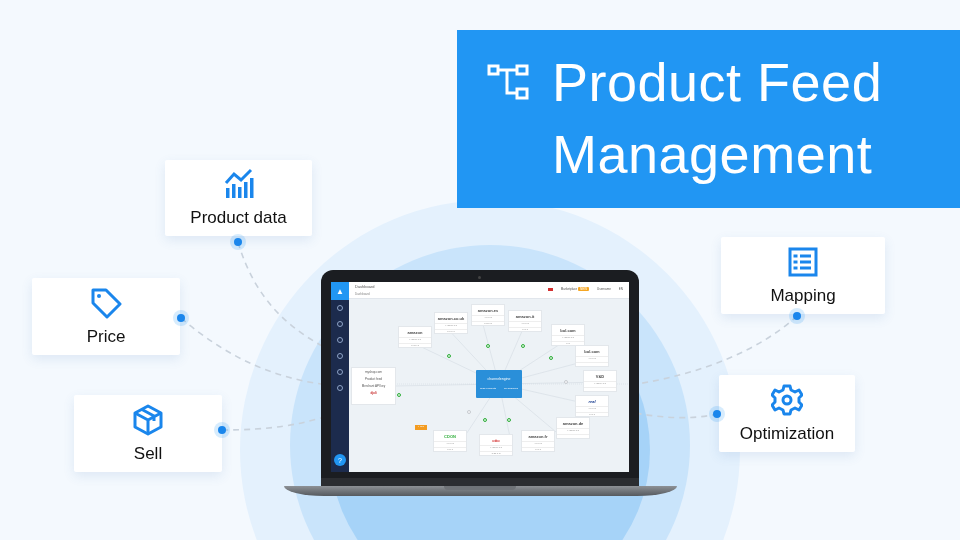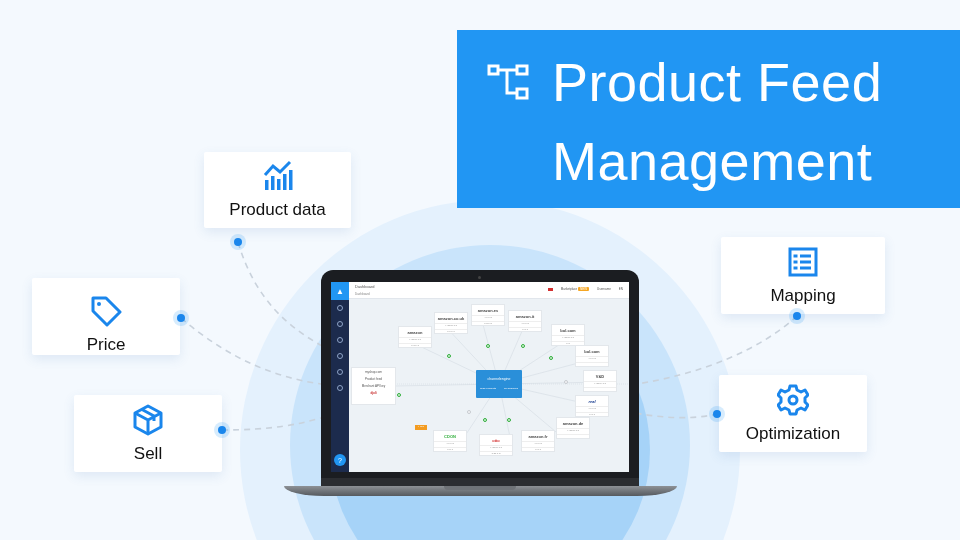--- a/index.html
+++ b/index.html
@@ -16,21 +16,21 @@
 
   svg.connectors { position: absolute; left: 0; top: 0; width: 960px; height: 540px; }
 
   .title-banner {
     position: absolute; left: 457px; top: 30px; width: 503px; height: 178px;
     background: #2196f3; color: #fff;
   }
   .title-icon { position: absolute; left: 30px; top: 32px; width: 44px; height: 40px; }
   .title-line { position: absolute; left: 95px; font-size: 54px; font-weight: 500; letter-spacing: 0.5px; line-height: 60px; white-space: nowrap; }
   .title-line.l1 { top: 22px; }
-  .title-line.l2 { top: 101px; }
+  .title-line.l2 { top: 94px; }
 
   .feature-card {
     position: absolute; background: #fff; border-radius: 2px;
     box-shadow: 0 4px 12px rgba(60,110,170,0.12);
     display: flex; flex-direction: column; align-items: center; justify-content: center;
   }
   .feature-card svg { width: 32px; height: 32px; margin-bottom: 8px; }
   .feature-card .label { font-size: 17px; color: #111; font-weight: 500; }
 
   .dot { position: absolute; width: 8px; height: 8px; border-radius: 50%; background: #1a86ec; box-shadow: 0 0 0 4px rgba(33,150,243,0.18); }
@@ -86,34 +86,34 @@
   <svg class="title-icon" viewBox="0 0 44 40" fill="none" stroke="#fff" stroke-width="3">
     <rect x="2" y="4" width="9" height="8"></rect>
     <rect x="30" y="4" width="10" height="8"></rect>
     <rect x="30" y="27" width="10" height="9"></rect>
     <path d="M11 8 H30 M20 8 V31 H30"></path>
   </svg>
   <div class="title-line l1">Product Feed</div>
   <div class="title-line l2">Management</div>
 </div>
 
-<div class="feature-card" style="left:165px;top:152px;width:147px;height:76px;margin-left:39px;">
+<div class="feature-card" style="left:165px;top:160px;width:147px;height:76px;">
   <svg viewBox="0 0 32 32" fill="#1a86ec">
     <rect x="3" y="20" width="3.5" height="10"></rect>
       <rect x="9" y="16" width="3.5" height="14"></rect>
     <rect x="15" y="19" width="3.5" height="11"></rect>
       <rect x="21" y="14" width="3.5" height="16"></rect>
       <rect x="27" y="10" width="3.5" height="20"></rect>
     <path d="M3 15 L11 6 L18 12 L28 2" stroke="#1a86ec" stroke-width="3" fill="none"></path>
   </svg>
   <div class="label">Product data</div>
 </div>
 <div class="dot" style="left:234px;top:238px;"></div>
 
-<div class="feature-card" style="left:32px;top:278px;width:148px;height:77px;justify-content:flex-end;">
+<div class="feature-card" style="left:32px;top:278px;width:148px;height:77px;">
   <svg viewBox="0 0 32 32" fill="none" stroke="#1a86ec" stroke-width="3">
     <path d="M3 3 H16 L30 17 L17 30 L3 16 Z" stroke-linejoin="round"></path>
     <circle cx="9" cy="9" r="2" fill="#1a86ec" stroke="none"></circle>
   </svg>
   <div class="label">Price</div>
 </div>
 <div class="dot" style="left:177px;top:314px;"></div>
 
 <div class="feature-card" style="left:74px;top:395px;width:148px;height:77px;">
   <svg viewBox="0 0 32 32" fill="none" stroke="#1a86ec" stroke-width="3" stroke-linejoin="round">
@@ -127,21 +127,21 @@
 <div class="feature-card" style="left:721px;top:237px;width:164px;height:77px;">
   <svg viewBox="0 0 32 32" fill="none" stroke="#1a86ec" stroke-width="3">
     <rect x="3" y="3" width="26" height="26"></rect>
     <path d="M13 10 H24 M13 16 H24 M13 22 H24"></path>
     <path d="M8 10 H9 M8 16 H9 M8 22 H9" stroke-linecap="square"></path>
   </svg>
   <div class="label">Mapping</div>
 </div>
 <div class="dot" style="left:793px;top:312px;"></div>
 
-<div class="feature-card" style="left:719px;top:375px;width:148px;height:77px;">
+<div class="feature-card" style="left:719px;top:375px;width:136px;height:77px;">
   <svg viewBox="0 0 32 32" fill="none" stroke="#1a86ec" stroke-width="3" stroke-linejoin="round">
     <path d="M13 2 H19 L20 6 L24 8 L28 6 L31 11 L28 14 V18 L31 21 L28 26 L24 24 L20 26 L19 30 H13 L12 26 L8 24 L4 26 L1 21 L4 18 V14 L1 11 L4 6 L8 8 L12 6 Z"></path>
     <circle cx="16" cy="16" r="4"></circle>
   </svg>
   <div class="label">Optimization</div>
 </div>
 <div class="dot" style="left:713px;top:410px;"></div>
 
 <div class="laptop-lid">
   <div class="laptop-cam"></div>

